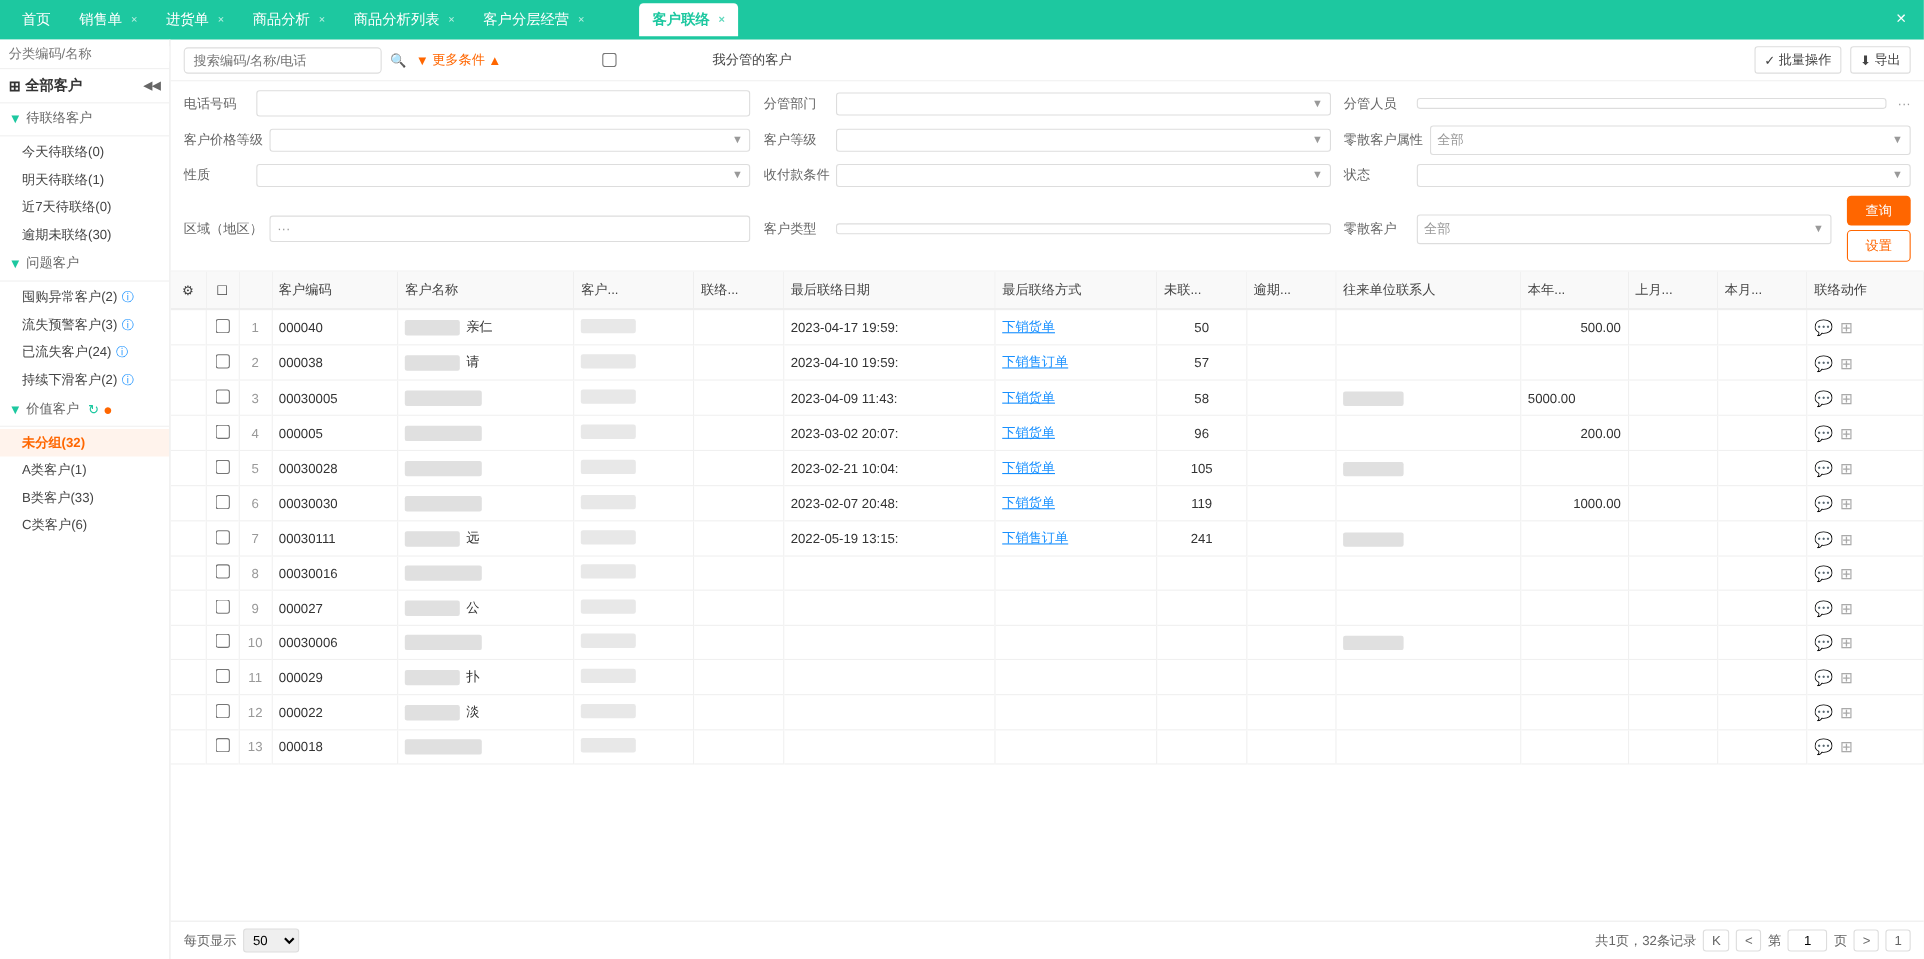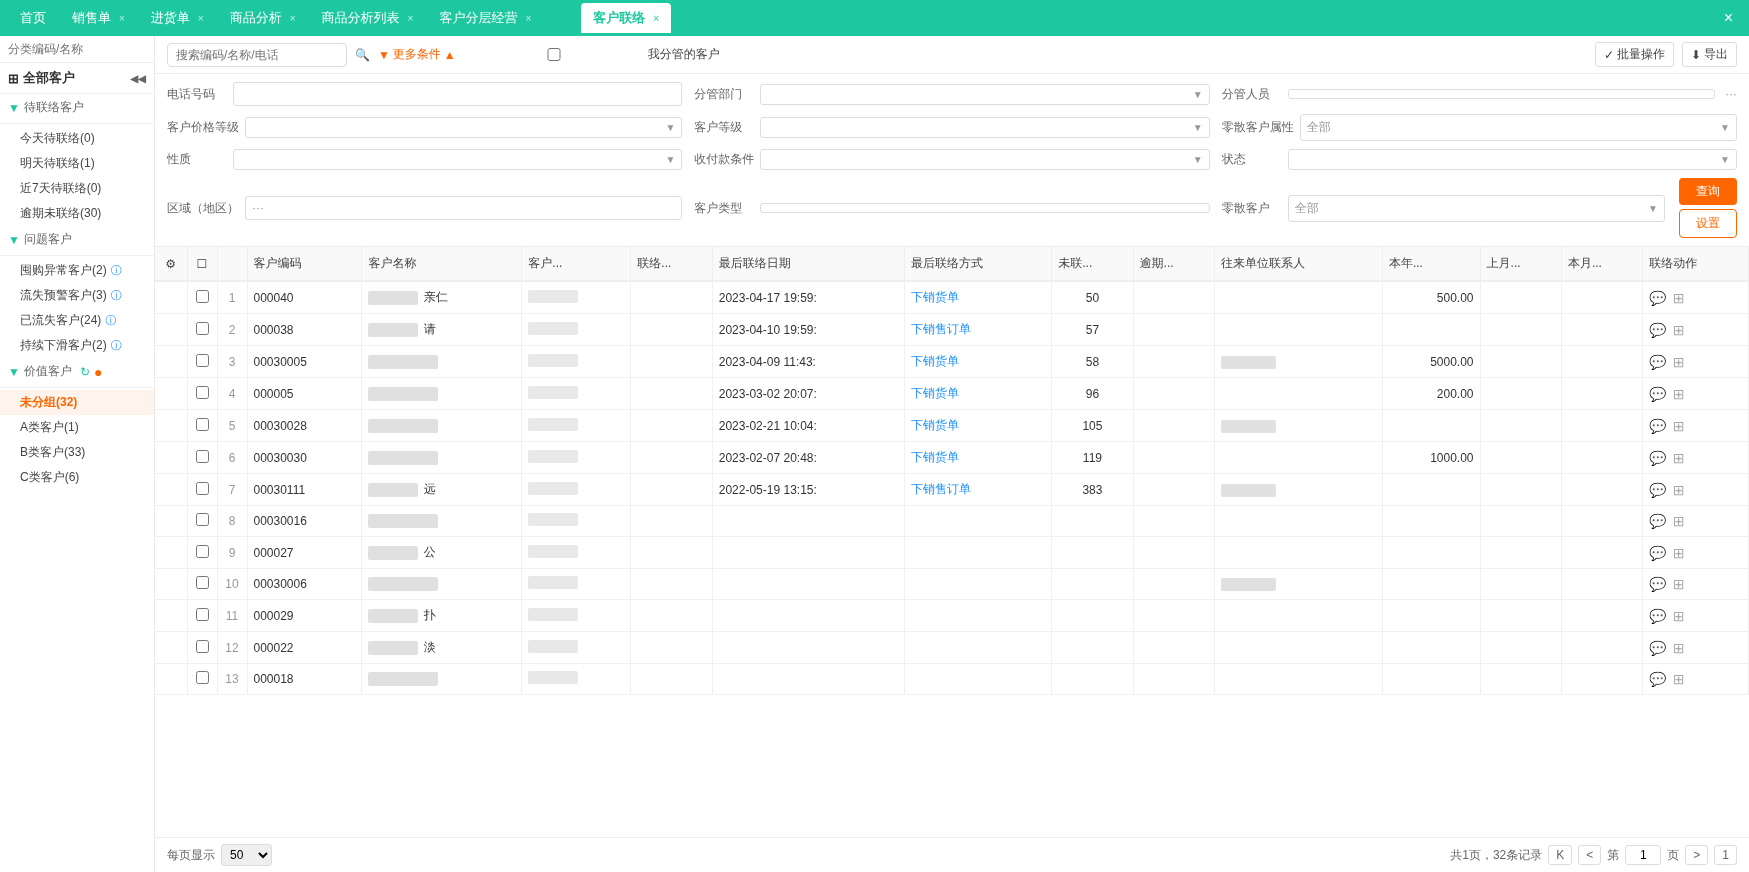--- a/index.html
+++ b/index.html
@@ -251,21 +251,21 @@
     }
     tbody tr {
       border-bottom: 1px solid #f0f0f0;
     }
     tbody td {
       padding: 7px 6px;
       border-right: 1px solid #f0f0f0;
       white-space: nowrap;
       color: #333;
     }
-    .td-link { color: #1890ff; cursor: pointer; }
+    .td-link { color: #1890ff; cursor: pointer; text-decoration: underline; }
     .action-icons {
       display: flex;
       gap: 6px;
       align-items: center;
     }
     .action-icon {
       color: #aaa;
       cursor: pointer;
       font-size: 14px;
     }
@@ -637,21 +637,21 @@
       <span style="display:inline-block;background:#e0e0e0;border-radius:2px;height:14px;min-width:70px;vertical-align:middle;"></span>
       <span style="color:#333;font-size:12px;"></span>
     </td>
     <td><span style="display:inline-block;background:#e8e8e8;border-radius:2px;height:13px;width:50px;"></span></td>
     <td></td>
     <td style="color:#333;">2023-04-09 11:43:</td>
     <td><span class="td-link">下销货单</span></td>
     <td style="text-align:center;">58</td>
     <td></td>
     <td><span style="display:inline-block;background:#e0e0e0;border-radius:2px;height:13px;min-width:55px;vertical-align:middle;"></span></td>
-    <td style="text-align:right;">5000.00</td>
+    <td style="text-align:left;">5000.00</td>
     <td></td>
     <td></td>
     <td>
       <div class="action-icons">
         <span class="action-icon" title="联络">💬</span>
         <span class="action-icon" title="更多">⊞</span>
       </div>
     </td>
   </tr>
             <tr>
@@ -738,21 +738,21 @@
     <td style="text-align:center;color:#999;">7</td>
     <td>00030111</td>
     <td>
       <span style="display:inline-block;background:#e0e0e0;border-radius:2px;height:14px;min-width:50px;vertical-align:middle;margin-right:2px;"></span>
       <span style="color:#333;font-size:12px;">远</span>
     </td>
     <td><span style="display:inline-block;background:#e8e8e8;border-radius:2px;height:13px;width:50px;"></span></td>
     <td></td>
     <td style="color:#333;">2022-05-19 13:15:</td>
     <td><span class="td-link">下销售订单</span></td>
-    <td style="text-align:center;">383</td>
+    <td style="text-align:center;">241</td>
     <td></td>
     <td><span style="display:inline-block;background:#e0e0e0;border-radius:2px;height:13px;min-width:55px;vertical-align:middle;"></span></td>
     <td style="text-align:right;"></td>
     <td></td>
     <td></td>
     <td>
       <div class="action-icons">
         <span class="action-icon" title="联络">💬</span>
         <span class="action-icon" title="更多">⊞</span>
       </div>

